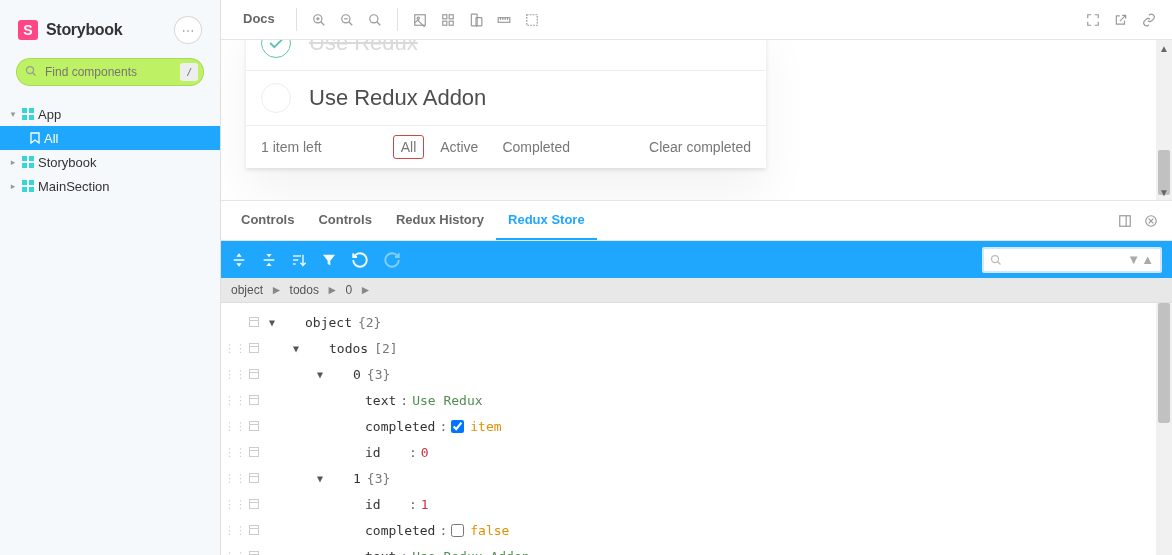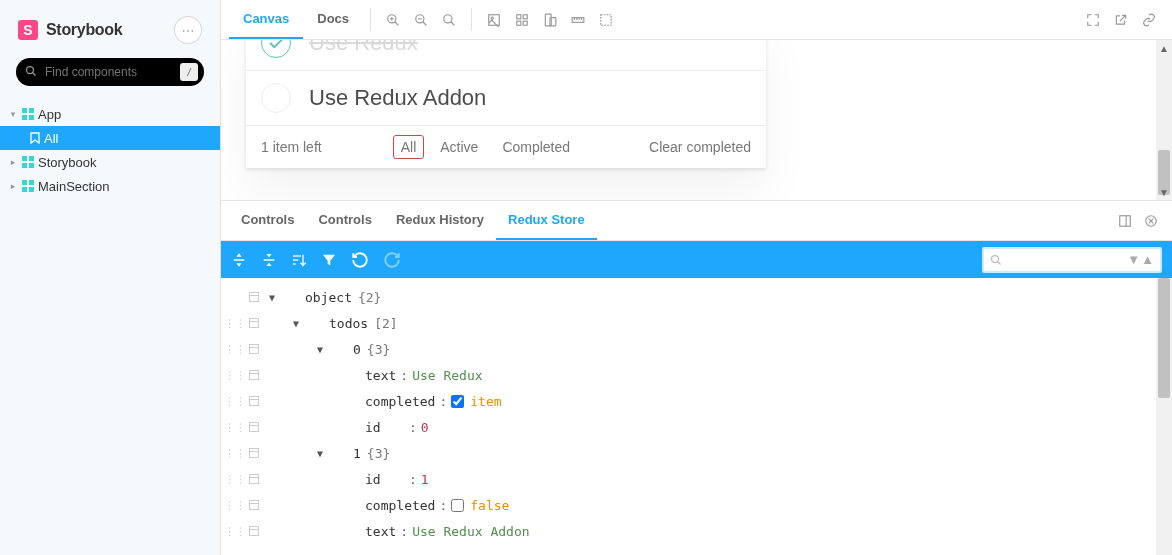--- a/index.html
+++ b/index.html
@@ -8,21 +8,21 @@
     
     
     .sidebar { width: 221px; background: #f6f9fc; border-right: 1px solid rgba(0,0,0,0.1); display: flex; flex-direction: column; }
     .sidebar-header { display: flex; align-items: center; padding: 16px 18px 14px; justify-content: space-between; }
     .logo-area { display: flex; align-items: center; gap: 8px; }
     .logo-badge { width: 20px; height: 20px; background: #ff4785; border-radius: 3px; display: flex; align-items: center; justify-content: center; color: #fff; font-weight: 800; font-size: 14px; }
     .logo-text { font-weight: 800; font-size: 16px; color: #333; letter-spacing: -0.3px;}
     .menu-btn { width: 28px; height: 28px; border: 1px solid rgba(0,0,0,0.15); border-radius: 50%; display: flex; align-items: center; justify-content: center; color: #999; cursor: pointer; background:#fff;}
     
     .search-box { margin: 0 16px 12px; position: relative; }
-    .search-input { width: 100%; height: 28px; border: 1px solid rgba(0,0,0,0.1); border-radius: 20px; padding: 0 28px; font-size: 12px; color: #666; outline: none; background:#000000; }
+    .search-input { width: 100%; height: 28px; border: 1px solid rgba(0,0,0,0.1); border-radius: 20px; padding: 0 28px; font-size: 12px; color: #666; outline: none; background:#bef264; }
     .search-icon { position: absolute; left: 9px; top: 7px; color: #999; }
     .search-shortcut { position: absolute; right: 6px; top: 5px; width: 18px; height: 18px; background: #eee; border-radius: 3px; display: flex; align-items: center; justify-content: center; font-size: 11px; color: #666; font-style: italic;}
     
     .tree { margin-top: 4px; }
     .tree-item { display: flex; align-items: center; height: 24px; padding: 0 0 0 8px; cursor: pointer; gap: 4px; font-size: 13px; }
     .tree-item.level-2 { padding-left: 30px; }
     .tree-item.selected { background: #1ea7fd; color: #fff; }
     .tree-caret { width: 10px; color: #999; font-size: 9px; display:flex; align-items:center; justify-content:center; }
     .tree-icon { color: #37d5d7; display: flex; align-items: center; }
     .tree-item.selected .tree-icon { color: #fff; }
@@ -166,21 +166,20 @@
         </span>
         <span class="tree-label">MainSection</span>
       </div>
     </div>
   </aside>
 
   <main class="main">
 
     <div class="toolbar">
       <div class="tabs-primary">
-        <div class="tab active">Canvas</div>
         <div class="tab">Docs</div>
       </div>
       <div class="tool-sep"></div>
       <div class="tool-icons">
         <span>
             <svg width="14" height="14" viewBox="0 0 24 24" fill="none" stroke="currentColor" stroke-width="2">
               <circle cx="10" cy="10" r="7"></circle>
               <line x1="21" y1="21" x2="15" y2="15"></line>
               <line x1="7" y1="10" x2="13" y2="10"></line>
               <line x1="10" y1="7" x2="10" y2="13"></line>
@@ -353,20 +352,28 @@
               </svg>
             </span>
           <input style="">
           <span class="redux-search-arrows">
             <span>▼</span>
             <span>▲</span>
           </span>
         </div>
       </div>
 
+      <div class="breadcrumb-bar">
+        <span>object</span>
+        <span class="sep">►</span>
+        <span>todos</span>
+        <span class="sep">►</span>
+        <span>0</span>
+        <span class="sep">►</span>
+      </div>
 
       <div class="json-tree">
 
         <div class="json-row">
           <span class="json-handle"></span>
           <span class="json-action">
               <svg width="12" height="12" viewBox="0 0 24 24" fill="none" stroke="currentColor" stroke-width="2">
                 <rect x="3" y="3" width="18" height="18"></rect>
                 <line x1="3" y1="9" x2="21" y2="9"></line>
               </svg>

